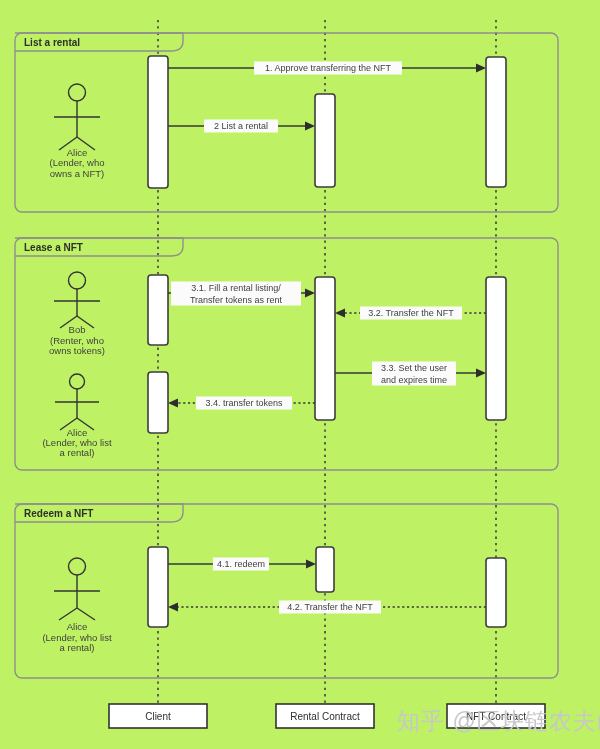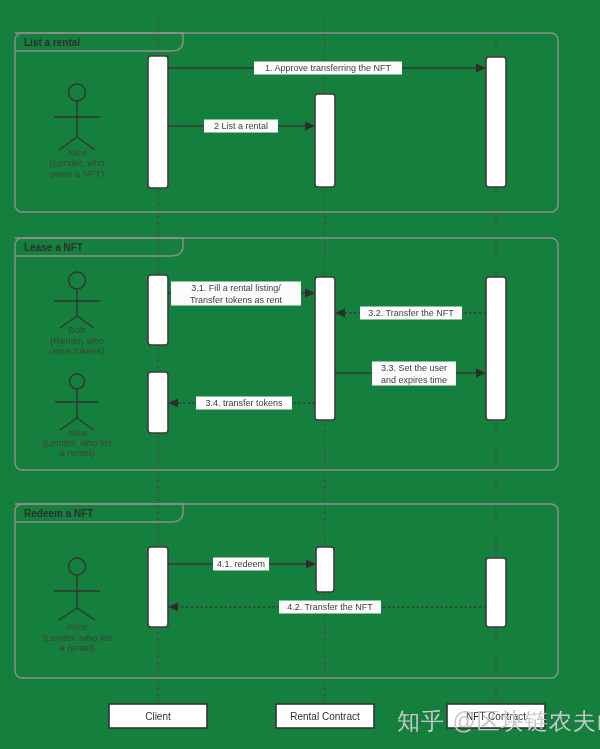--- a/index.html
+++ b/index.html
@@ -1,19 +1,19 @@
 <!DOCTYPE html>
 <html><head>
 <meta charset="utf-8">
 <style>
   html,body{margin:0;padding:0;}
   .canvas{
     position:relative;
     width:600px;height:749px;
-    background:#15803d;
+    background:#bef264;
     font-family:"Liberation Sans","DejaVu Sans",sans-serif;
     overflow:hidden;
   }
   svg text{
     font-family:"Liberation Sans","DejaVu Sans",sans-serif;
     fill:#3f3f3f;
   }
   .msg-label{font-size:9px;}
   .actor-label{font-size:9.5px;}
   .tab-title{font-size:10px;font-weight:700;fill:#2e2e2e;}

